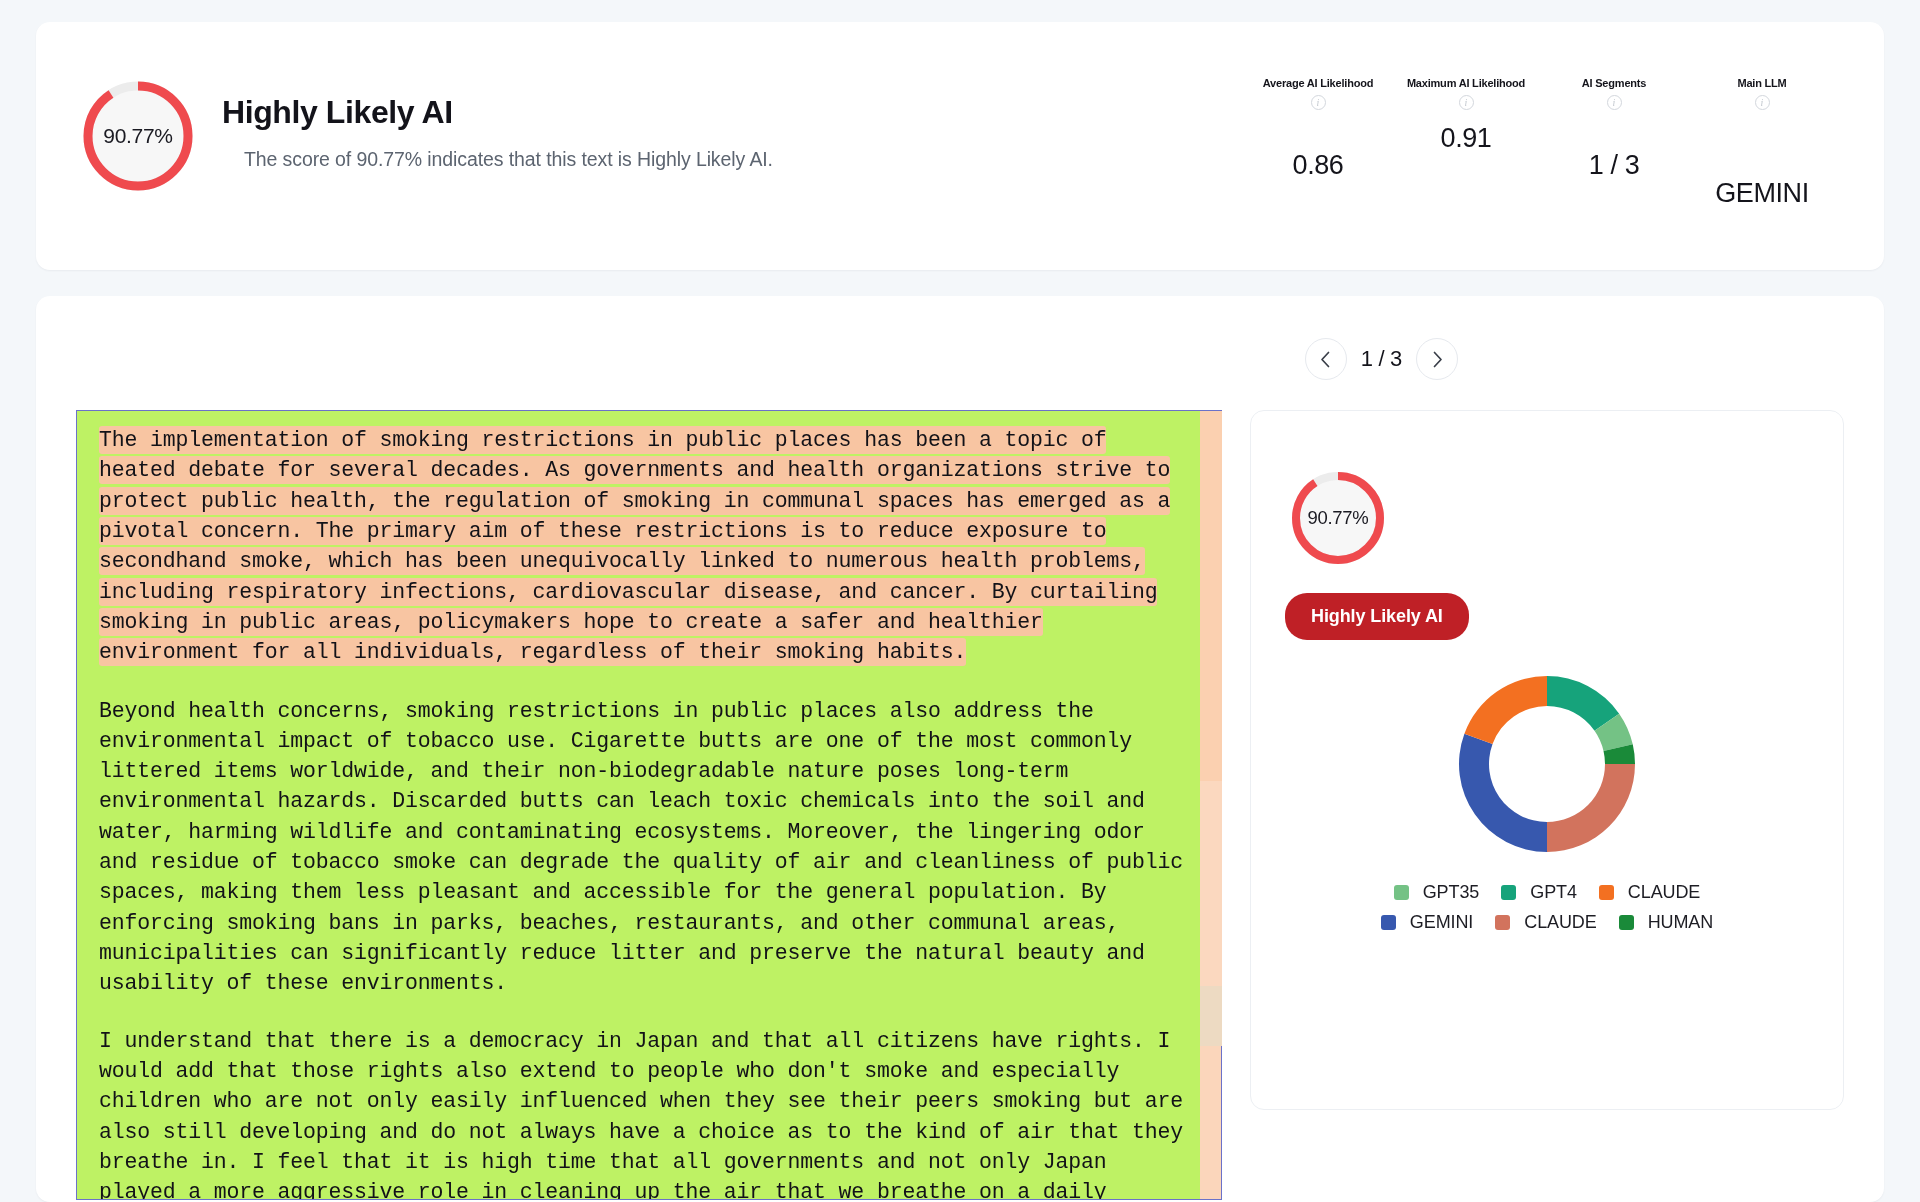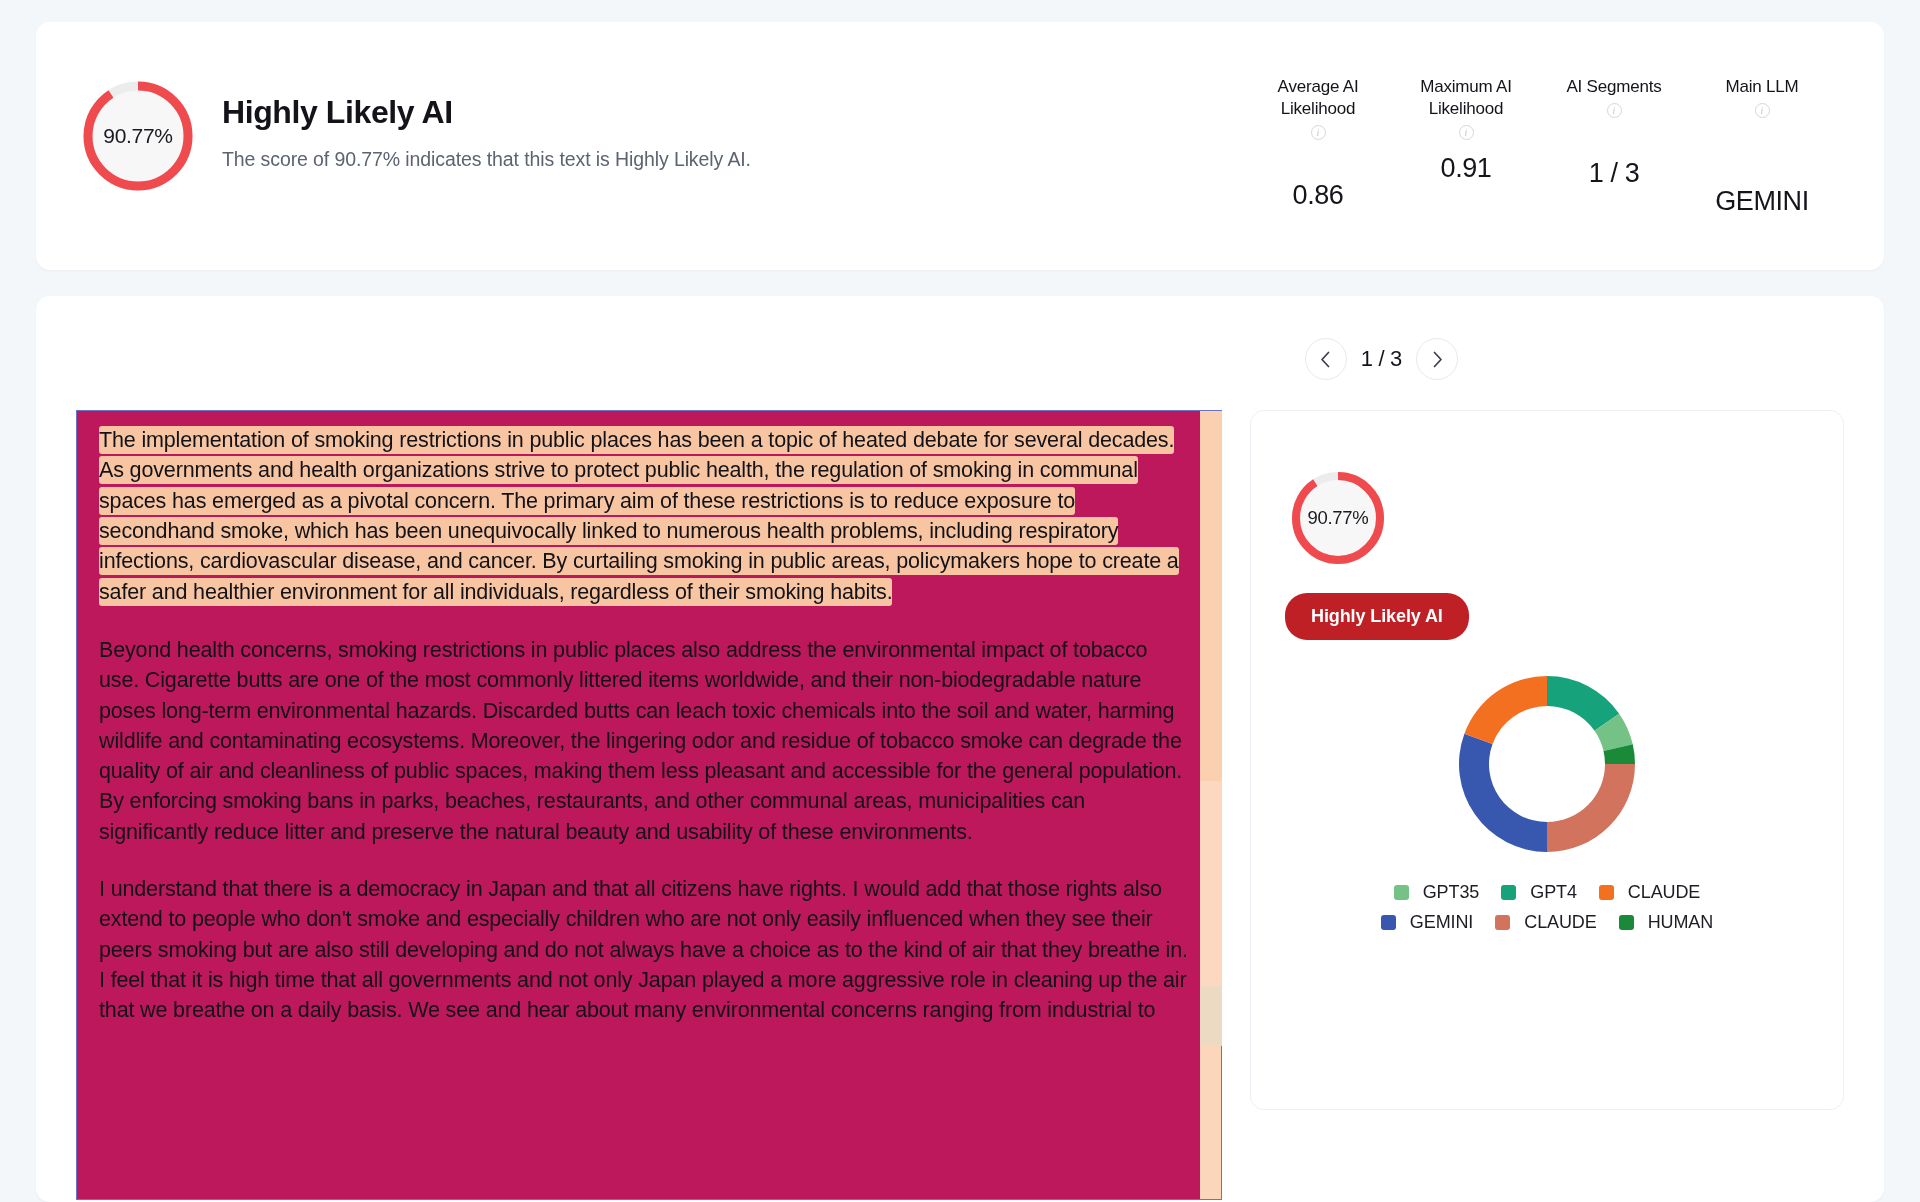--- a/index.html
+++ b/index.html
@@ -37,31 +37,31 @@
     font-size: 21px; color: #1a1a22; letter-spacing: -.3px;
   }
 
   .summary-text { padding-top: 16px; }
   .summary-title {
     font-size: 32px; font-weight: bold; color: #13131a;
     letter-spacing: -.4px; line-height: 1.15;
   }
   .summary-sub {
     margin-top: 17px;
-    font-size: 19.5px; color: #5c6470; letter-spacing: -.1px;
+    font-size: 19.5px; color: #5c6470; letter-spacing: -.1px; margin-left: 22px;
   }
 
   .metrics { display: flex; gap: 0; padding-top: 24px; }
   .metric {
     width: 148px;
     display: flex; flex-direction: column; align-items: center;
   }
   .metric-label {
-    font-size: 17px; font-weight: normal; color: #14141b;
-    text-align: center; line-height: 1.3; letter-spacing: -.2px;
+    font-size: 11px; font-weight: bold; color: #14141b;
+    text-align: left; line-height: 1.3; letter-spacing: -.2px;
   }
   .info-icon {
     margin-top: 5px;
     width: 15px; height: 15px; border-radius: 50%;
     border: 1.2px solid #d3d7dd;
     color: #c3c8cf; font-size: 10px; line-height: 13px;
     text-align: center; font-style: italic;
     font-family: "Liberation Serif", serif;
   }
   .metric-value {
@@ -113,25 +113,26 @@
   
   .content {
     display: flex; gap: 28px;
     margin-top: 16px;
     height: 790px;
   }
 
   .doc-wrap {
     position: relative;
     flex: 0 0 1146px;
-    background: #be185d;
+    background: #bef264;
     border: 1.5px solid #6b72c9;
     border-right: none;
     overflow: hidden;
     padding: 14px 32px 0 22px;
+    font-family: Liberation Mono, monospace;
   }
   .doc-scrollbar {
     position: absolute; top: 0; right: 0; width: 22px; height: 100%;
     background: #fbd6bb;
     border-right: 1.5px solid #6b72c9;
   }
   .doc-scrollbar .thumb {
     position: absolute; left: 0; top: 0; width: 22px; height: 370px;
     background: #fbd0b0;
   }

